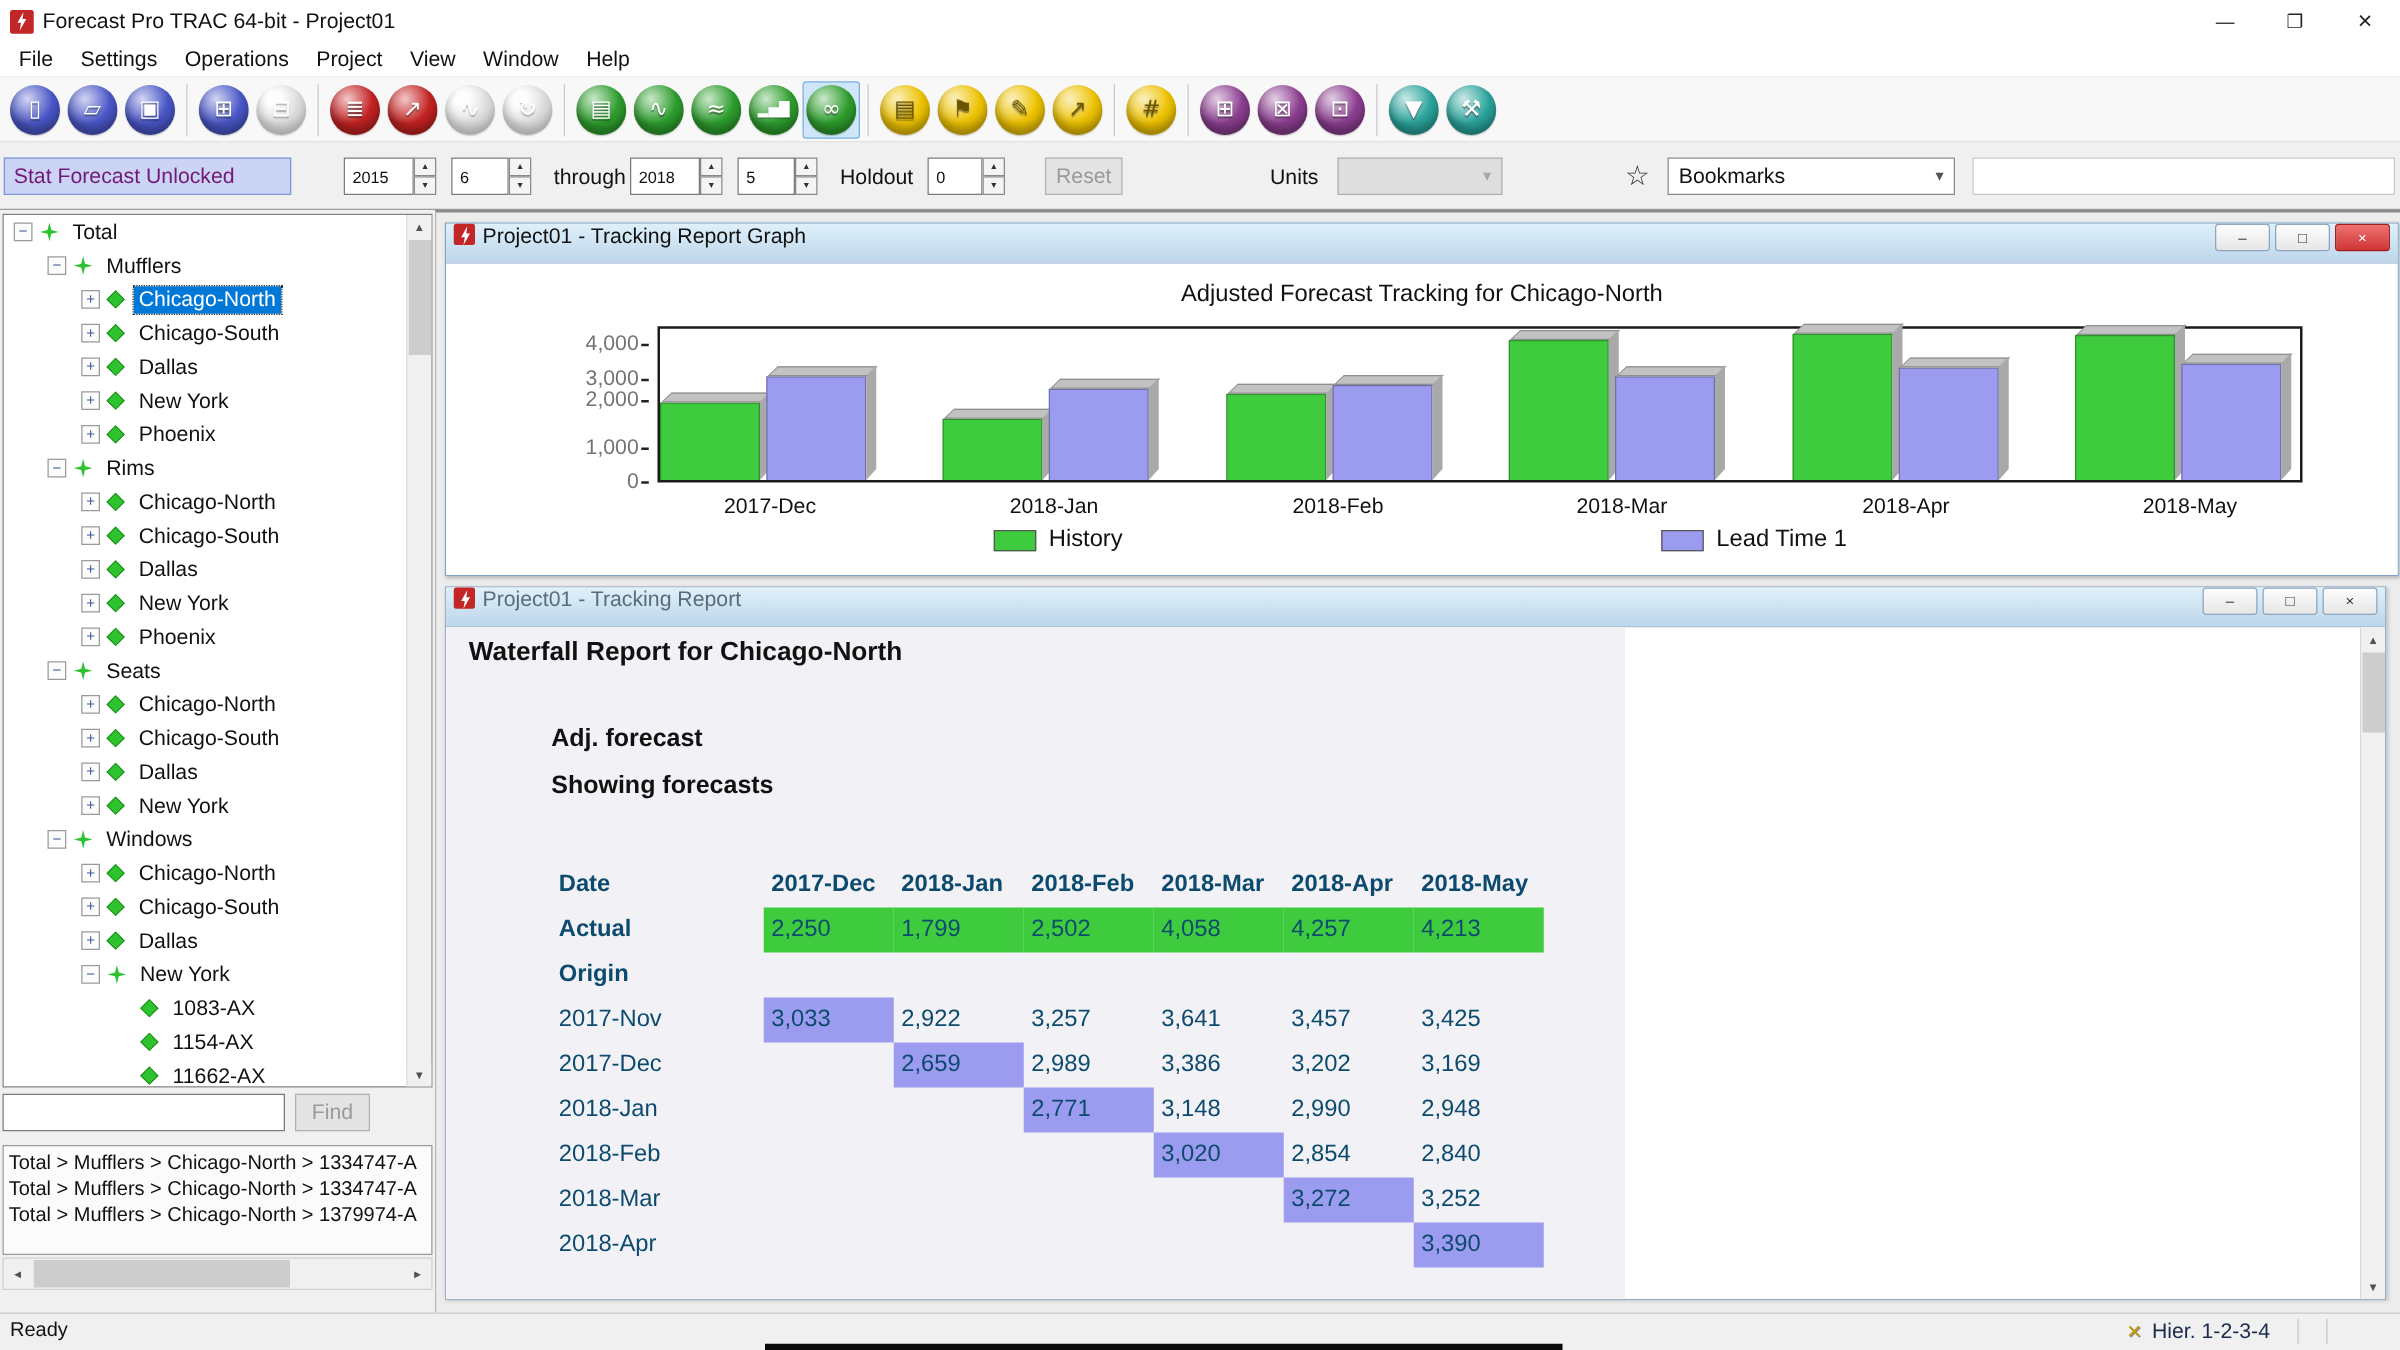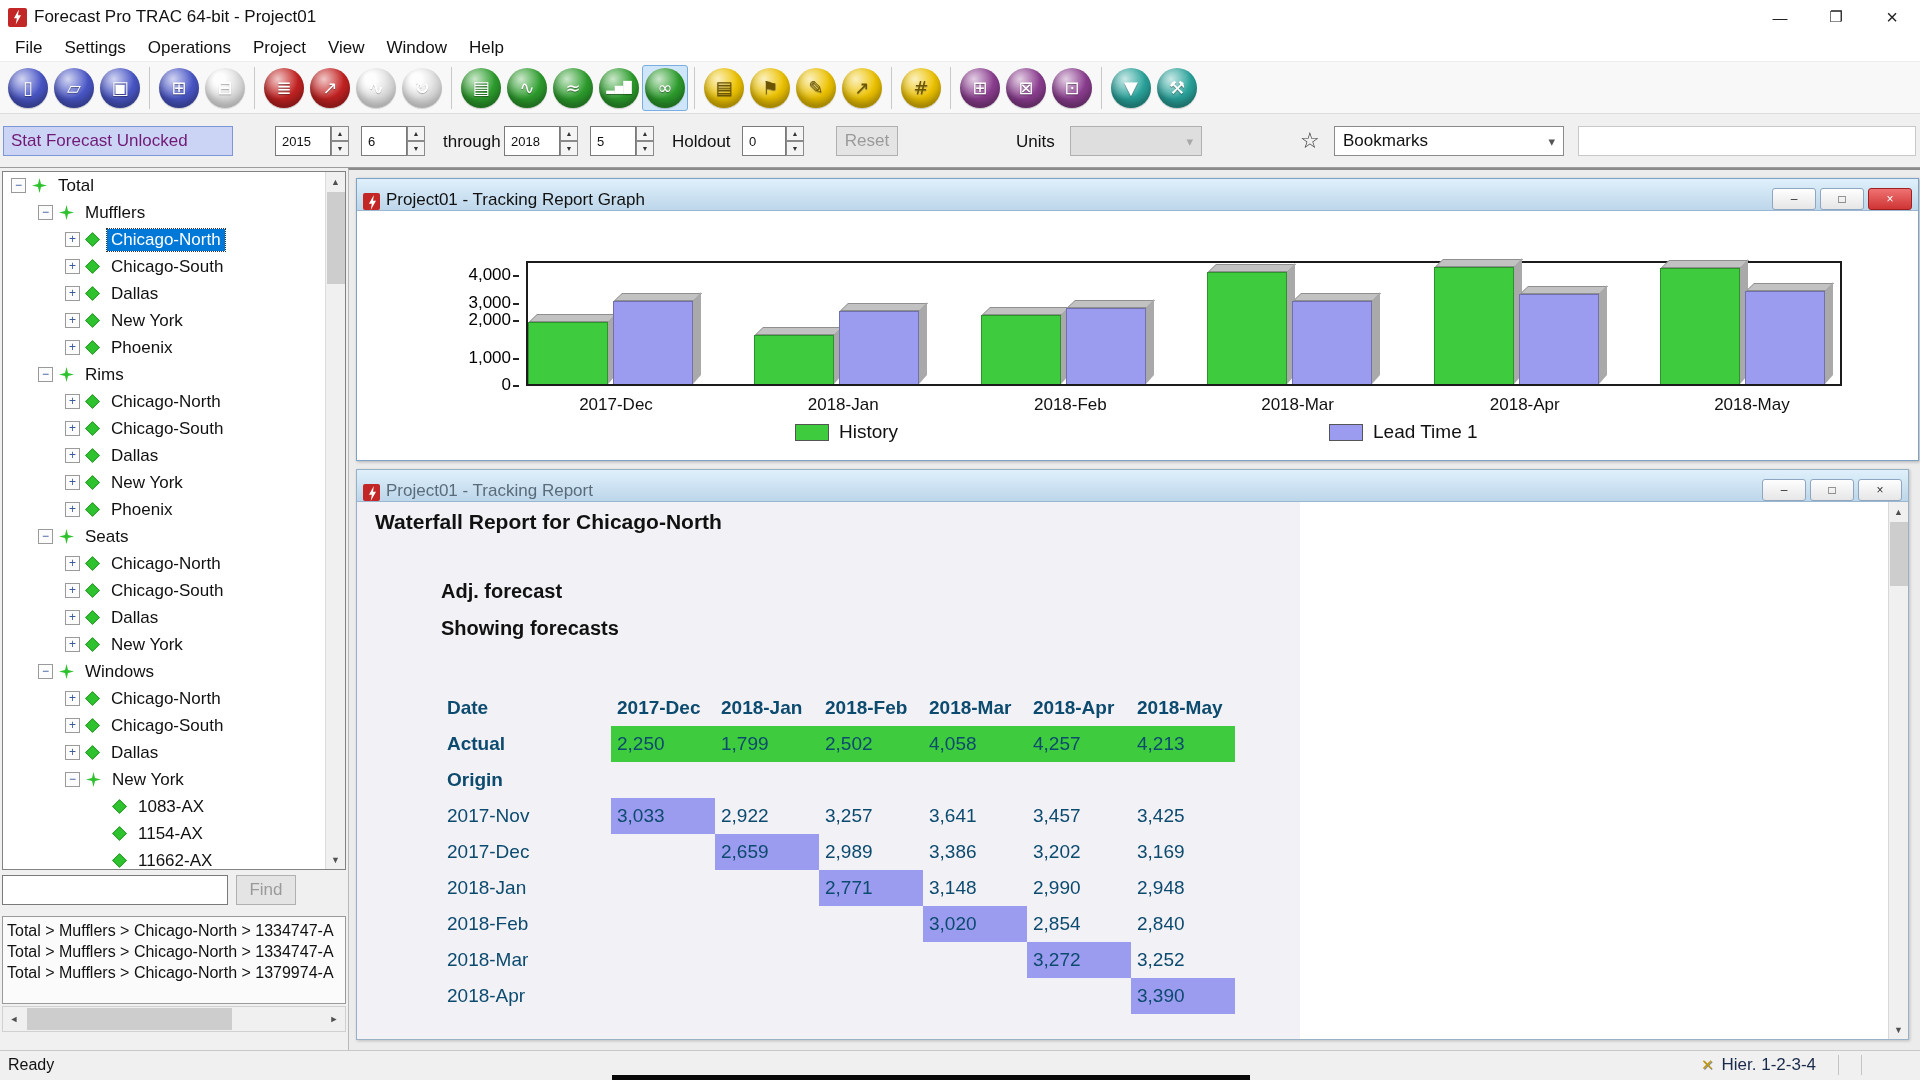--- a/index.html
+++ b/index.html
@@ -69,38 +69,38 @@
   .find-input { position:absolute; left:2px; top:0; width:226px; height:30px; border:1px solid #7a7a7a; background:#fff; font-size:16px; padding-left:6px; font-family:inherit; }
   .find-btn { position:absolute; left:236px; top:0; width:60px; height:30px; }
   .recent-box { position:absolute; left:2px; top:748px; width:344px; height:88px; background:#fbfbfb; border:1px solid #9a9a9a; padding:3px 0 0 4px; overflow:hidden; }
   .recent-item { font-size:16px; color:#111; line-height:21px; white-space:nowrap; }
   .tree-hscroll { position:absolute; left:2px; top:838px; width:344px; height:26px; background:#f0f0f0; border:1px solid #d0d0d0; }
   .h-arrow { position:absolute; top:0; width:22px; height:24px; display:flex; align-items:center; justify-content:center; font-size:9px; color:#505050; }
   .h-thumb { position:absolute; left:24px; top:1px; width:205px; height:22px; background:#cdcdcd; }
 
   
   .mdi { position:absolute; left:348px; top:0; width:1572px; height:882px; background:#ececec; border-top:2px solid #8a8a8a; border-left:1px solid #b8b8b8; }
-  .child-titlebar { height:32px; background:linear-gradient(#dff0fb,#bdd6ea); border-bottom:1px solid #9ab6d0; display:flex; align-items:flex-end; padding:0 6px; }
+  .child-titlebar { height:32px; background:linear-gradient(#dff0fb,#bdd6ea); border-bottom:1px solid #9ab6d0; display:flex; align-items:flex-start; padding:0 6px; }
   .child-title { font-size:17px; color:#111; margin-left:6px; }
   .child-title.inactive { color:#5a6b7a; }
   .child-btns { margin-left:auto; display:flex; gap:4px; }
   .child-btn { width:44px; height:22px; background:linear-gradient(#fefefe,#e6e6e6); border:1px solid #8ea6c0; border-radius:3px; display:flex; align-items:center; justify-content:center; font-size:12px; color:#333; }
   .child-btn.close-red { background:linear-gradient(#ef7272,#cf3434); color:#fff; border-color:#a02020; }
 
   .graph-window { position:absolute; left:7px; top:8px; width:1563px; height:283px; background:#fff; border:1px solid #7da2c4; box-shadow:1px 1px 3px rgba(0,0,0,.25); }
   .graph-content { position:relative; width:100%; height:249px; background:#fff; }
   .chart-title { position:absolute; left:0; top:14px; width:100%; text-align:center; font-size:19px; color:#111; }
   .plot { position:absolute; left:169px; top:50px; width:1316px; height:125px; border:2px solid #1b1b1b; display:flex; justify-content:space-between; align-items:flex-end; background:#fff; }
   .bar-group { width:180px; height:100%; position:relative; display:flex; align-items:flex-end; gap:5px; }
   .bar { position:relative; width:80px; height:100%; flex:none; }
   .bar-face { position:absolute; bottom:0; left:0; width:100%; border:1px solid rgba(0,0,0,.28); border-bottom:none; }
   .bar-top { position:absolute; left:5px; width:100%; height:8px; background:#c2c2c2; border:1px solid #8f8f8f; transform:skewX(-46deg); }
   .bar-side { position:absolute; bottom:0; left:100%; width:8px; background:#a9a9a9; transform:skewY(-48deg); transform-origin:top left; }
   .yaxis { position:absolute; left:100px; top:50px; width:62px; height:125px; }
-  .ytick { position:absolute; right:8px; font-size:17px; color:#000000; }
+  .ytick { position:absolute; right:8px; font-size:17px; color:#737373; }
   .ytick::after { content:""; position:absolute; right:-8px; top:10px; width:6px; height:2px; background:#222; }
   .xlabels { position:absolute; left:169px; top:184px; width:1316px; display:flex; justify-content:space-between; }
   .xlabel { width:180px; text-align:center; font-size:17px; color:#111; }
   .legend { position:absolute; left:0; top:210px; width:100%; height:28px; }
   .legend-entry { position:absolute; display:flex; align-items:center; gap:10px; }
   .legend-entry:nth-child(1) { left:438px; }
   .legend-entry:nth-child(2) { left:972px; }
   .legend-swatch { width:34px; height:17px; border:1px solid #555; display:inline-block; }
   .legend-label { font-size:19px; color:#111; }
 
@@ -502,20 +502,21 @@
               </div>
             <div class="child-btn">
                 <span>□</span>
               </div>
             <div class="child-btn close-red">
                 <span>×</span>
               </div>
           </div>
         </div>
         <div class="graph-content">
+          <div class="chart-title">Adjusted Forecast Tracking for Chicago-North</div>
           <div class="yaxis" id="yaxis">
               <div class="ytick" style="bottom: -9px;">0</div>
               <div class="ytick" style="bottom: 18.5px;">1,000</div>
               <div class="ytick" style="bottom: 56px;">2,000</div>
               <div class="ytick" style="bottom: 73.5px;">3,000</div>
               <div class="ytick" style="bottom: 101px;">4,000</div>
             </div>
           <div class="plot" id="plot">
               <div class="bar-group">
                 <div class="bar">

